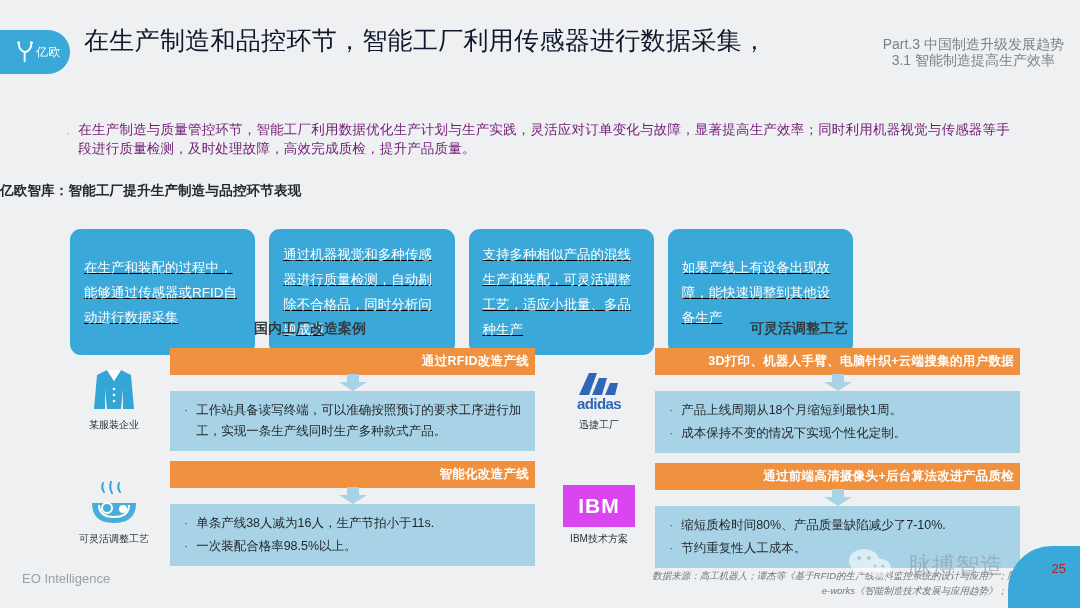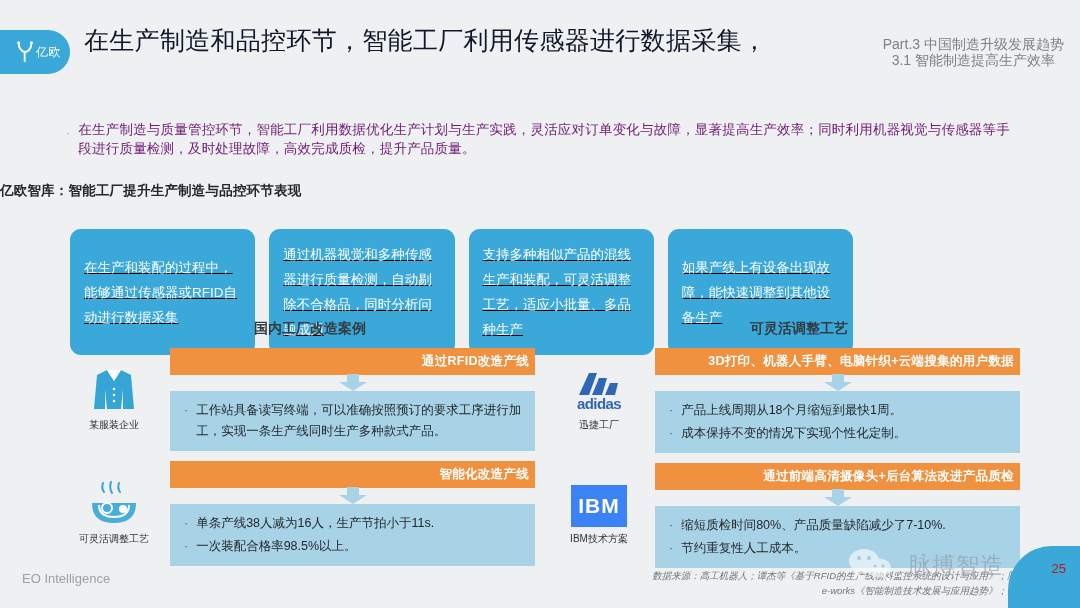--- a/index.html
+++ b/index.html
@@ -83,21 +83,21 @@
   }
   .point { display: flex; gap: 8px; color: #1f2428; font-size: 12.5px; line-height: 21px; }
   .point .dot { flex: 0 0 auto; color: #4a5560; }
 
   
   .jacket { width: 48px; height: 46px; }
   .bowl { width: 54px; height: 46px; }
   .adidas { width: 62px; height: 44px; display:flex; flex-direction:column; align-items:center; }
   .adidas-word { color: #2f67b5; font-size: 15px; font-weight: bold; letter-spacing: -.6px; font-family:"Liberation Sans", sans-serif; }
   .ibm-mark {
-    width: 56px; height: 42px; background: #3b82f6; display: flex;
+    width: 72px; height: 42px; background: #d946ef; display: flex;
     align-items: center; justify-content: center;
   }
   .ibm-letters { color: #ffffff; font-size: 21px; font-weight: bold; letter-spacing: 1px;
     font-family: "Liberation Sans", sans-serif; }
 
   
   .footer-brand {
     position: absolute; left: 22px; bottom: 22px; color: #9aa1a8; font-size: 13px;
   }
   .source {

